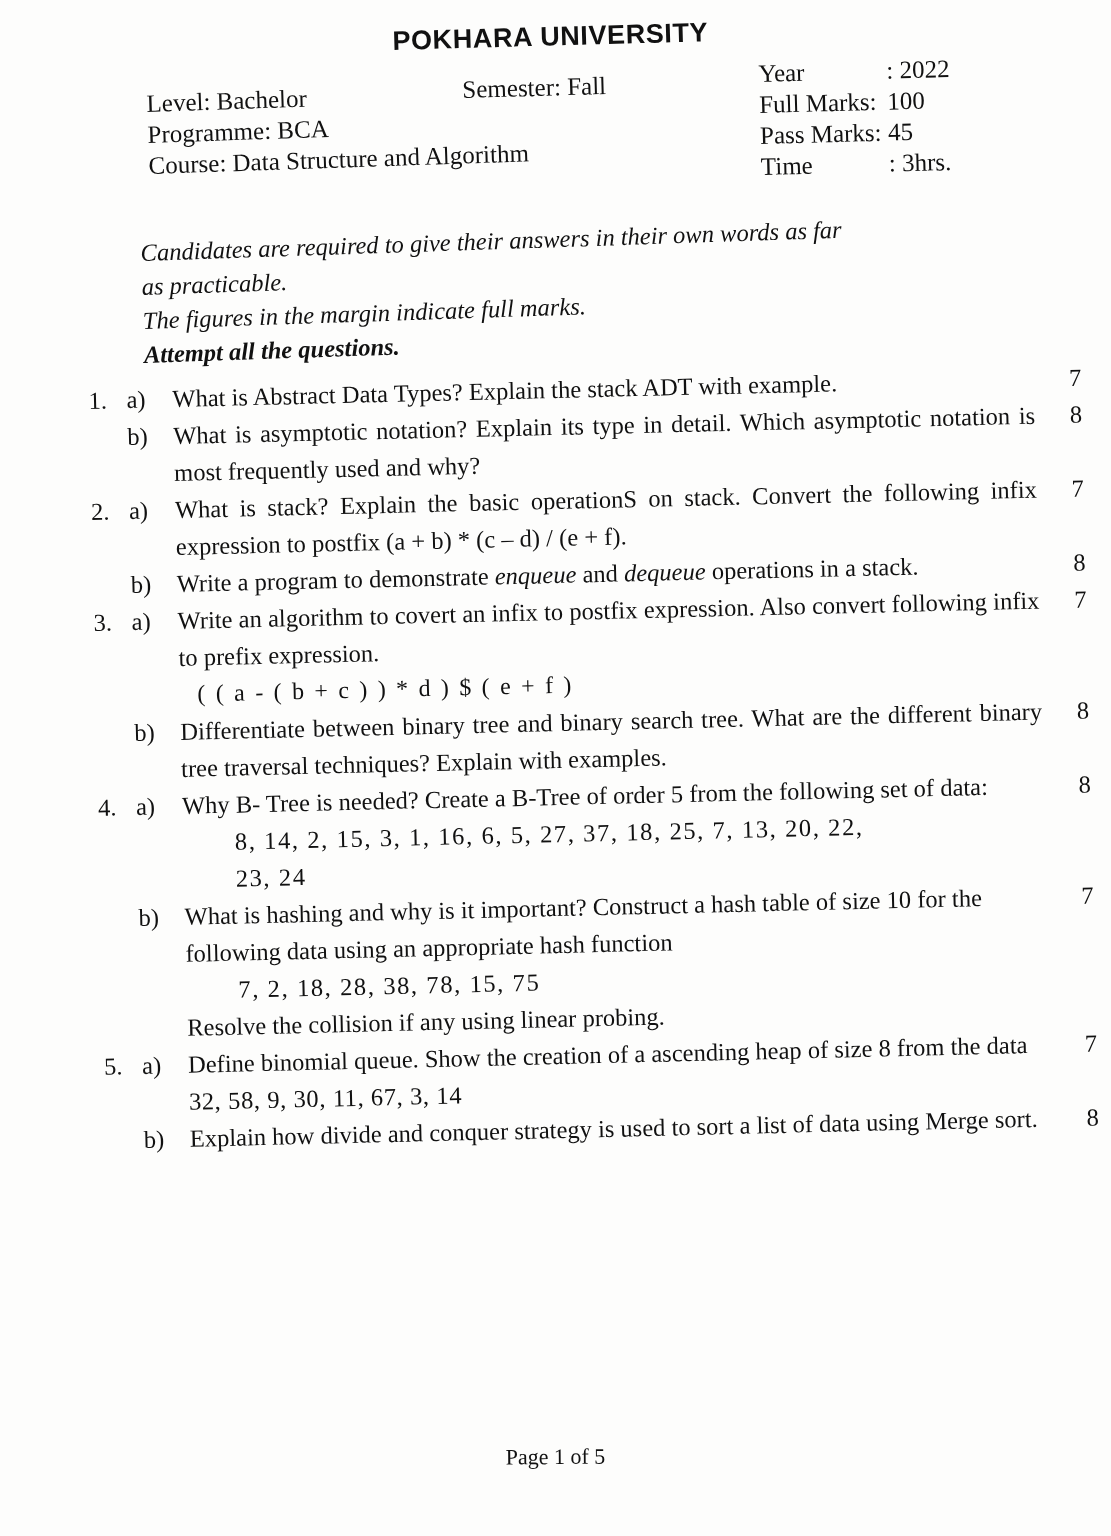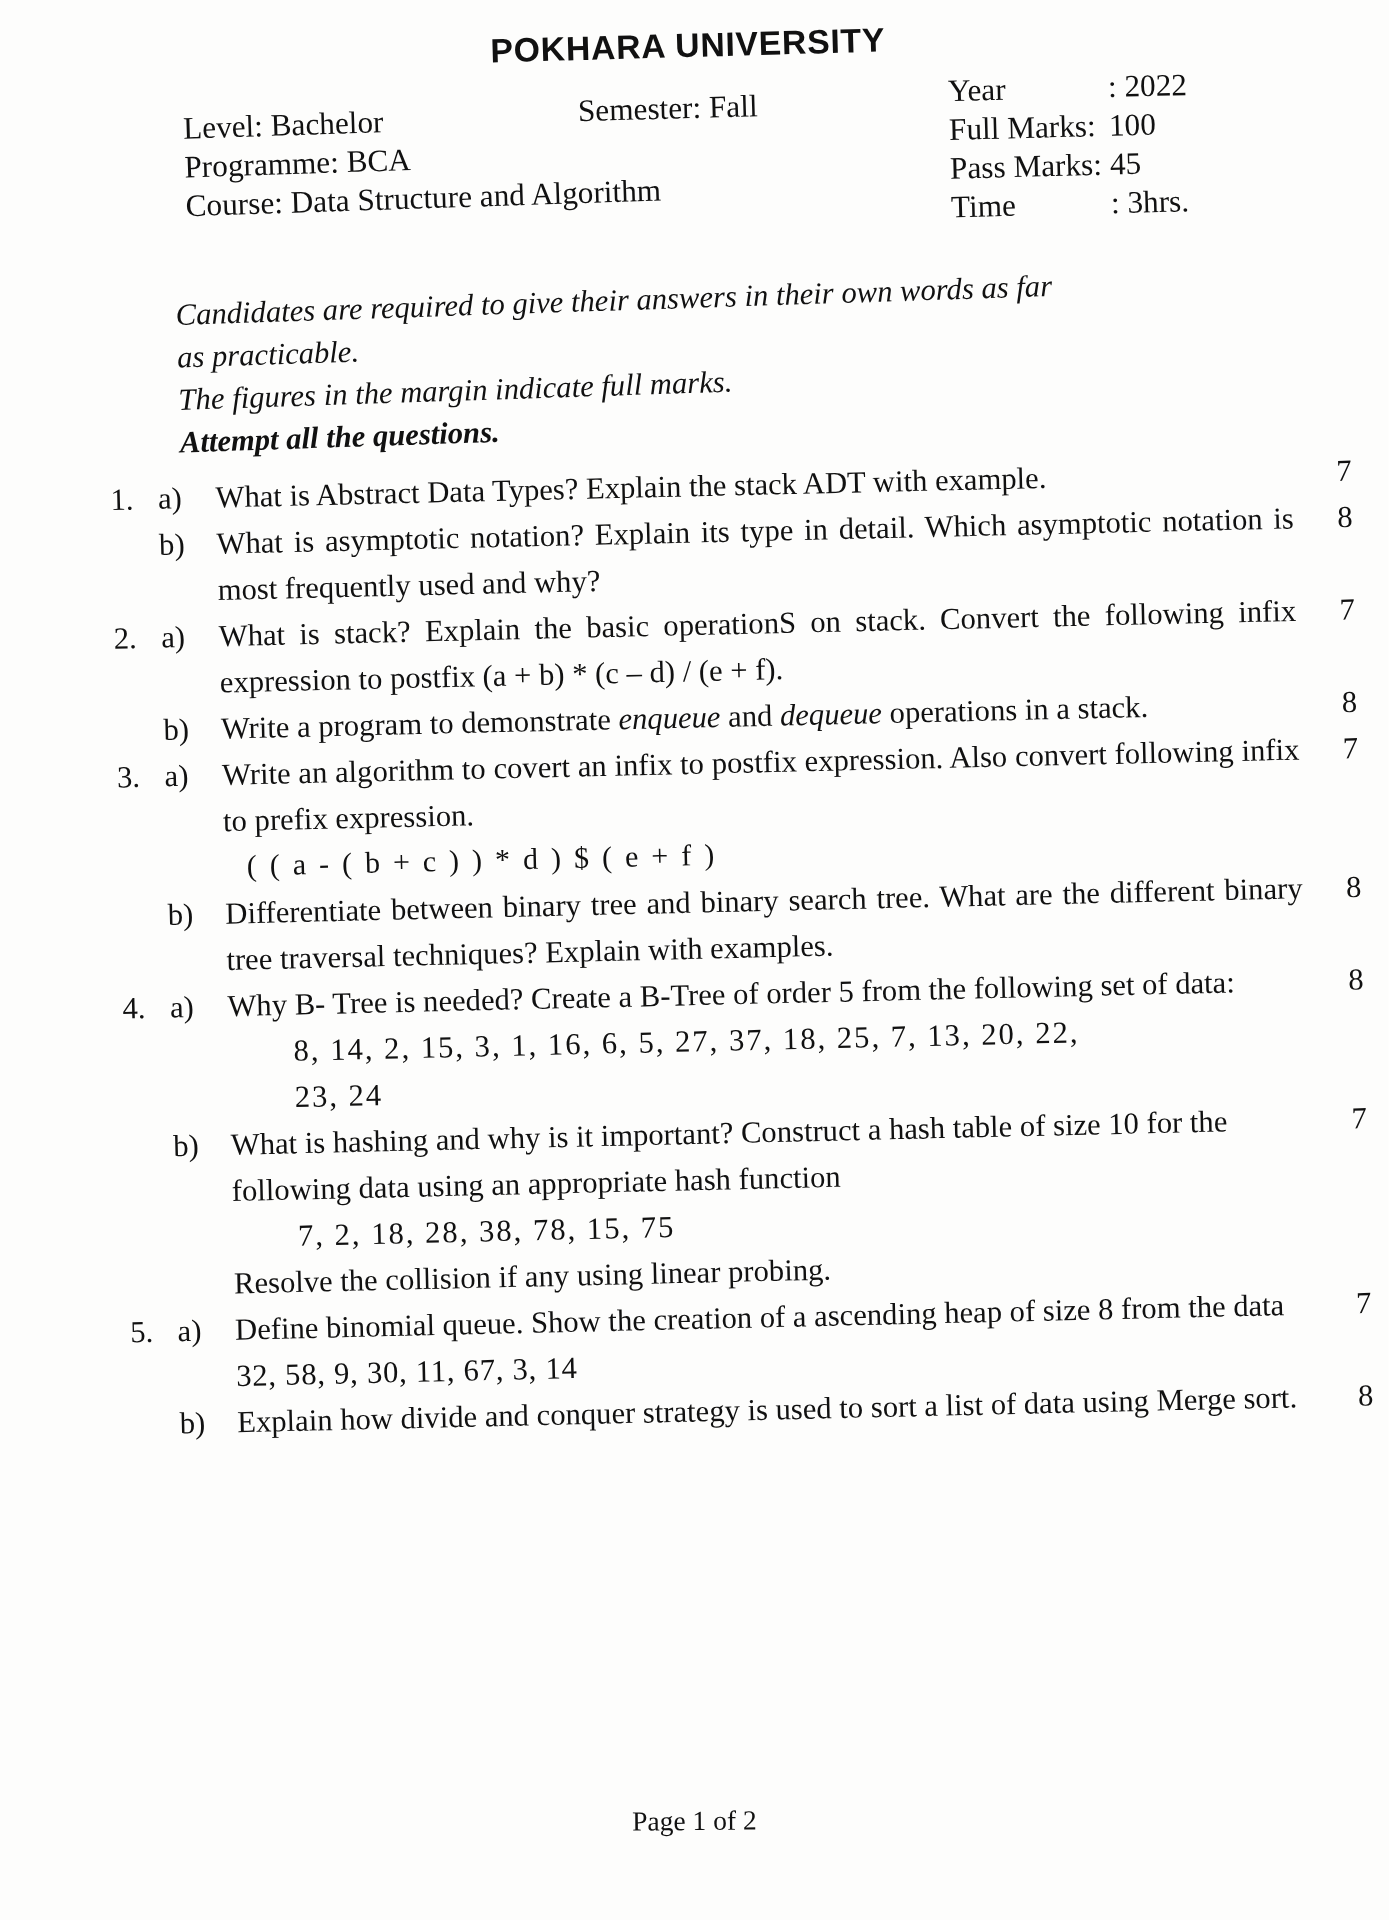--- a/index.html
+++ b/index.html
@@ -249,16 +249,16 @@
     <div class="qrow">
       <span class="qnum"></span>
       <span class="qletter">b)</span>
       <span class="qtext nojust">Explain how divide and conquer strategy is used to sort a list of data using Merge sort.</span>
       <span class="qmark">8</span>
     </div>
 
   </div>
 
   <div class="footer">
-    <span>Page 1 of 2</span>
+    <span>Page 1 of 5</span>
   </div>
 
 </div>
 
 </body></html>

